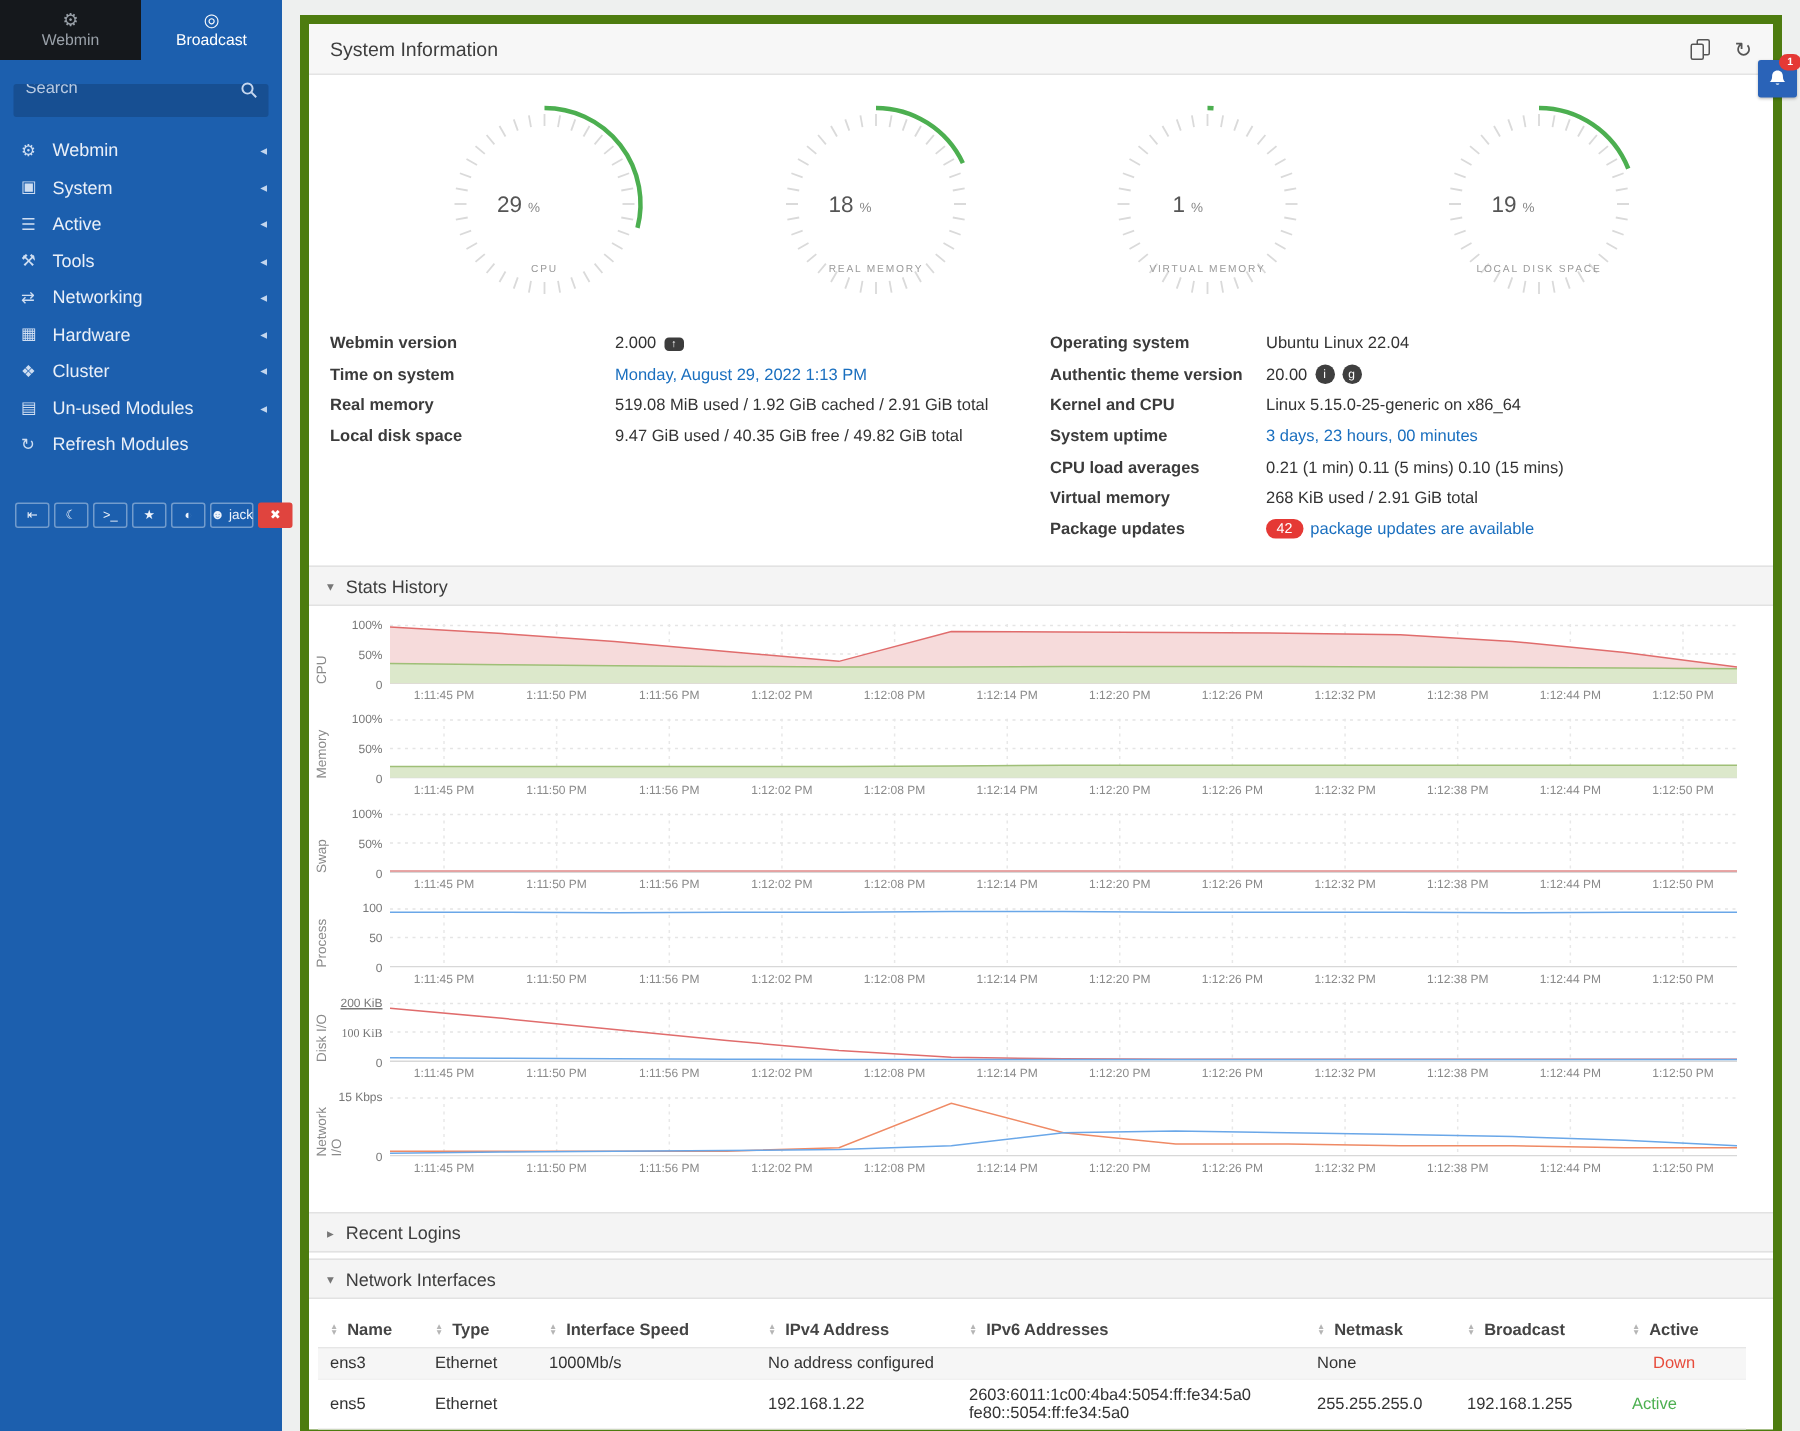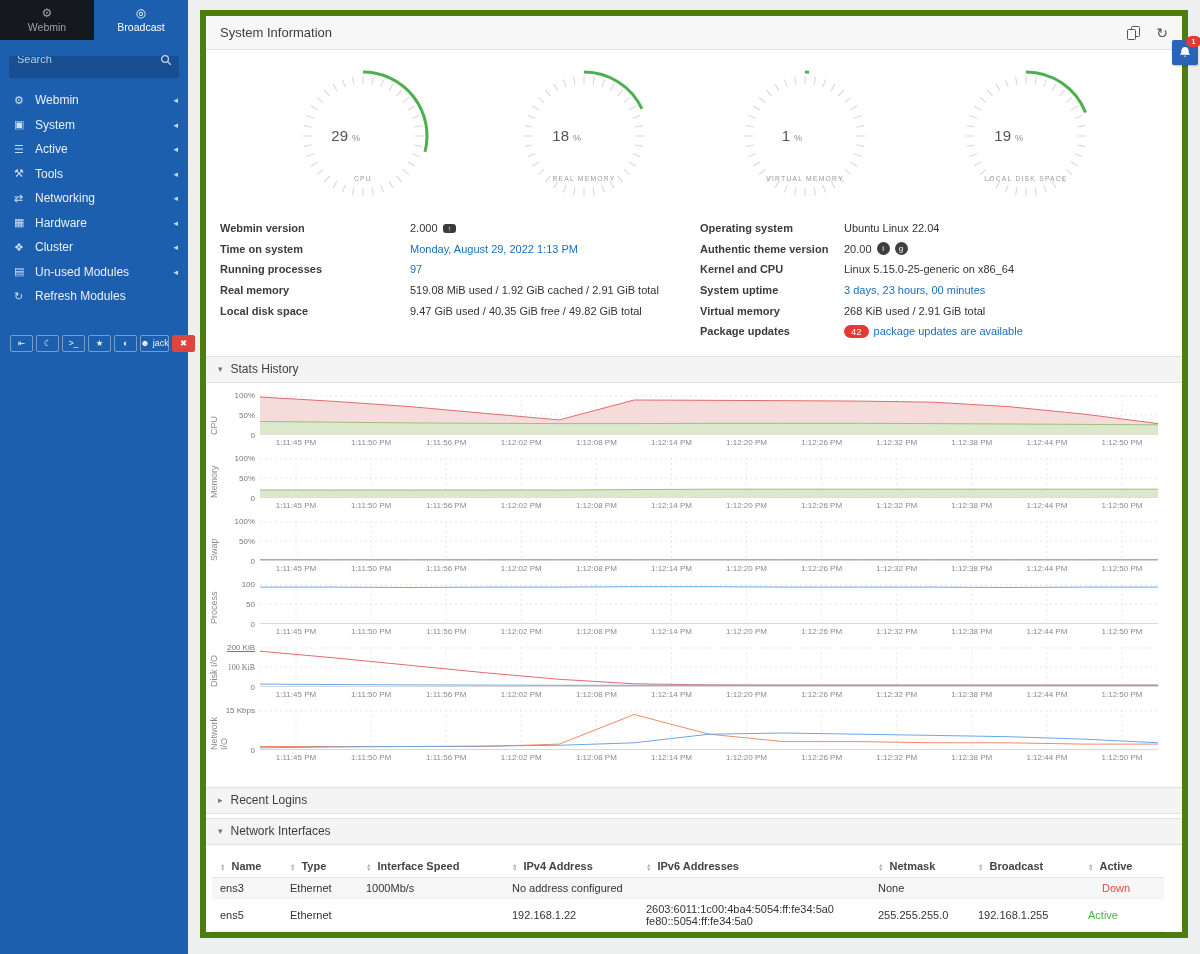--- a/index.html
+++ b/index.html
@@ -343,26 +343,20 @@
               <span class="mini-badge">↑</span>
             </div>
           </div>
           <div class="info-row">
             <div class="info-label">Time on system</div>
             <div class="info-value">
               <span class="link">Monday, August 29, 2022 1:13 PM</span>
             </div>
           </div>
           <div class="info-row">
-            <div class="info-label">Running processes</div>
-            <div class="info-value">
-              <span class="link">97</span>
-            </div>
-          </div>
-          <div class="info-row">
             <div class="info-label">Real memory</div>
             <div class="info-value">
               <span>519.08 MiB used / 1.92 GiB cached / 2.91 GiB total</span>
             </div>
           </div>
           <div class="info-row">
             <div class="info-label">Local disk space</div>
             <div class="info-value">
               <span>9.47 GiB used / 40.35 GiB free / 49.82 GiB total</span>
             </div>
@@ -386,20 +380,26 @@
           <div class="info-row">
             <div class="info-label">Kernel and CPU</div>
             <div class="info-value">
               <span>Linux 5.15.0-25-generic on x86_64</span>
             </div>
           </div>
           <div class="info-row">
             <div class="info-label">System uptime</div>
             <div class="info-value">
               <span class="link">3 days, 23 hours, 00 minutes</span>
+            </div>
+          </div>
+          <div class="info-row">
+            <div class="info-label">CPU load averages</div>
+            <div class="info-value">
+              <span>0.21 (1 min) 0.11 (5 mins) 0.10 (15 mins)</span>
             </div>
           </div>
           <div class="info-row">
             <div class="info-label">Virtual memory</div>
             <div class="info-value">
               <span>268 KiB used / 2.91 GiB total</span>
             </div>
           </div>
           <div class="info-row">
             <div class="info-label">Package updates</div>

